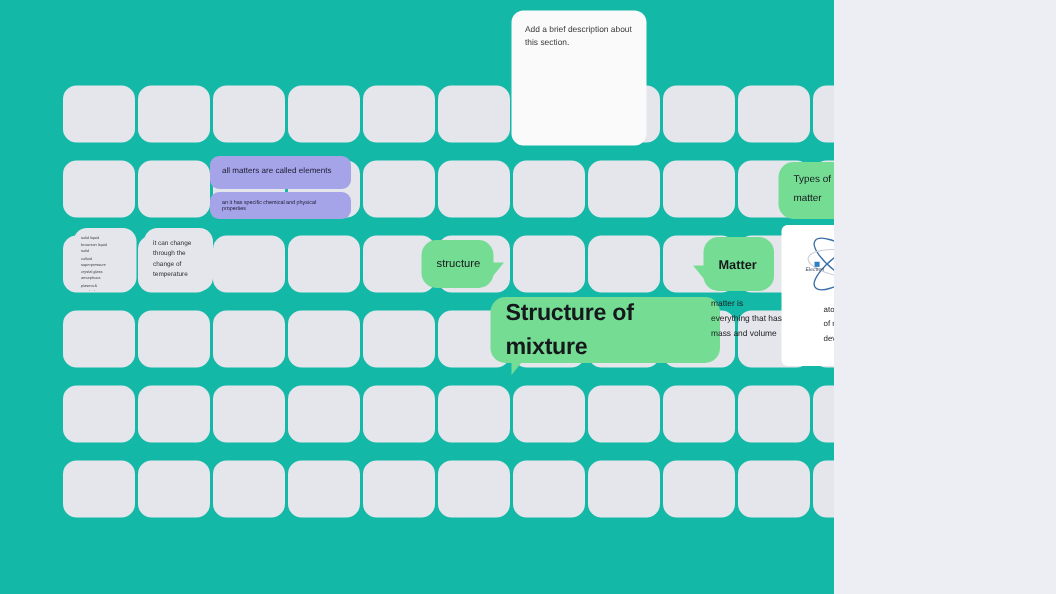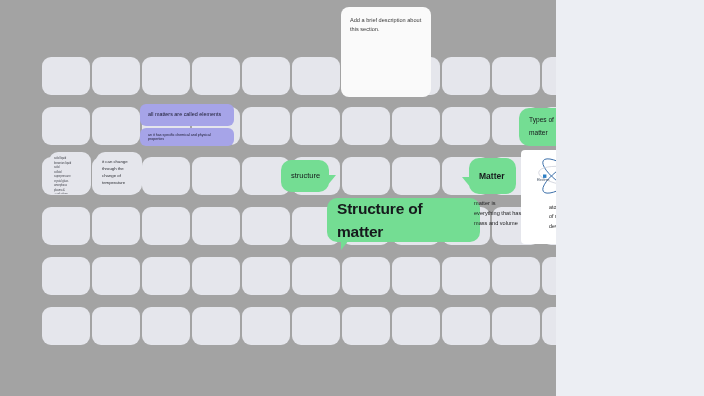--- a/index.html
+++ b/index.html
@@ -9,21 +9,21 @@
   }
   body {
     font-family: "Liberation Sans", sans-serif;
     -webkit-font-smoothing: antialiased;
   }
   #canvas {
     position: relative;
     width: 556px;
     height: 396px;
     overflow: hidden;
-    background: #a3a3a3;
+    background: #14b8a6;
   }
 
   
   #grid-layer {
     position: absolute;
     left: 0; top: 0;
     width: 704px;
     height: 396px;
   }
   .grid-cell {
@@ -341,21 +341,21 @@
     <span>it can change through the change of temperature</span>
   </div>
 
   <div class="bubble node" id="node-structure">
     <span class="tail tail-br"></span>
     <span>structure</span>
   </div>
 
   <div class="bubble node" id="node-title">
     <span class="tail tail-b"></span>
-    <span>Structure of matter</span>
+    <span>Structure of mixture</span>
   </div>
 
   <div class="bubble node" id="node-matter">
     <span class="tail tail-bl"></span>
     <span>Matter</span>
   </div>
 
   <div class="bubble node" id="node-types">
     <span class="tail tail-br"></span>
     <span>Types of</span>

